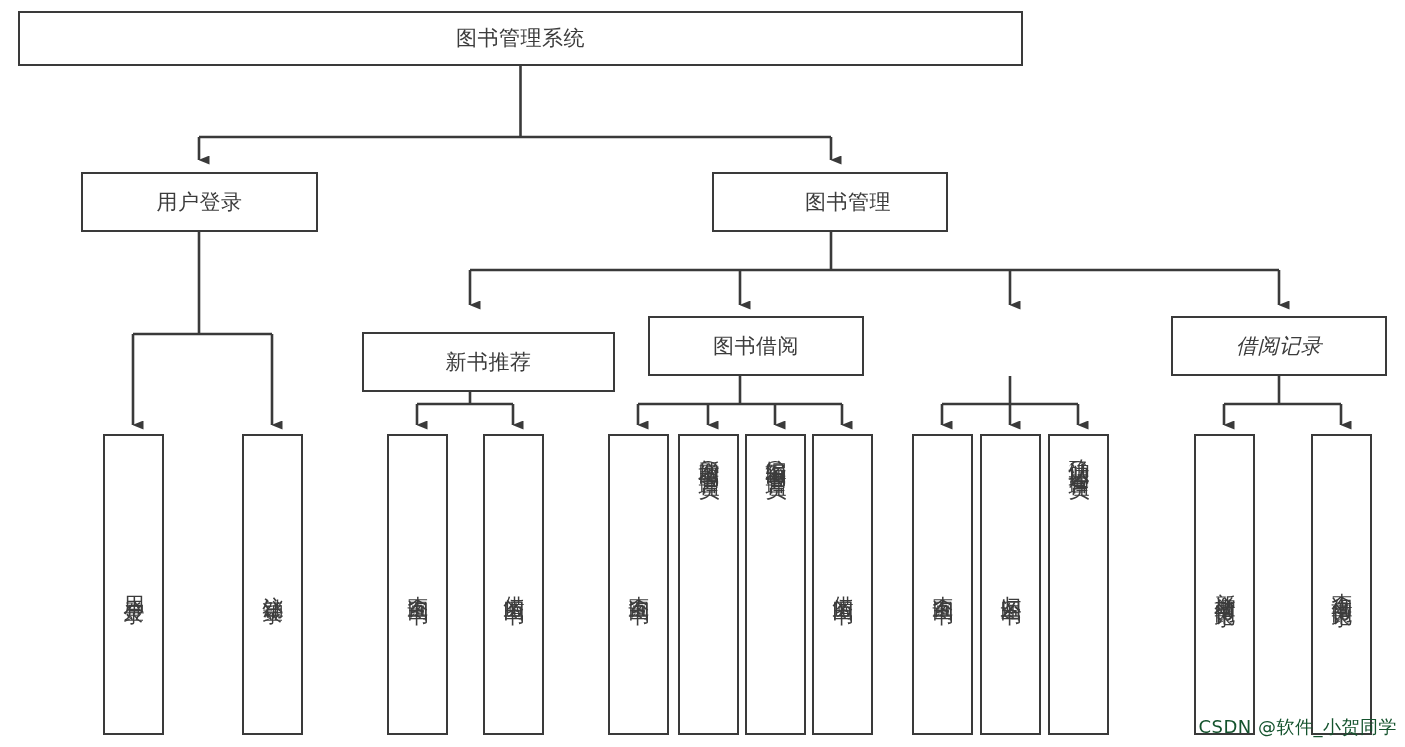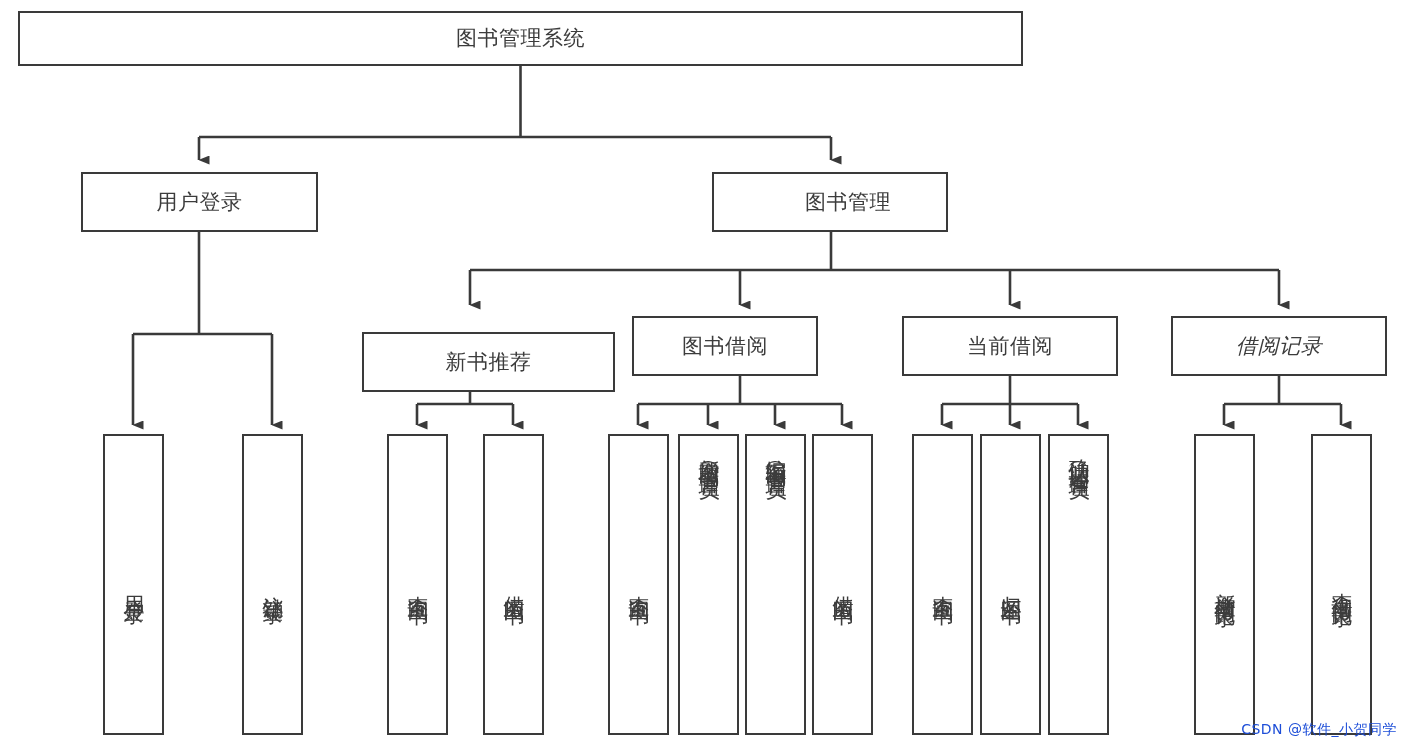--- a/index.html
+++ b/index.html
@@ -55,22 +55,22 @@
     font-size: 21px;
   }
   .node.vertical.centered {
     align-items: center;
     padding-top: 0;
   }
   .watermark {
     position: absolute;
     right: 8px;
     bottom: 8px;
-    color: #1d4ed8;
-    font-size: 14px;
+    color: #14532d;
+    font-size: 18px;
     letter-spacing: 0.5px;
     z-index: 5;
     white-space: nowrap;
   }
 </style>
 </head>
 <body>
 
 <div id="stage">
 
@@ -131,25 +131,22 @@
   <div class="node" style="left:81px; top:172px; width:237px; height:60px;">
     <span class="node-label">用户登录</span>
   </div>
   <div class="node" style="left:712px; top:172px; width:236px; height:60px;padding-left:36px;">
     <span class="node-label">图书管理</span>
   </div>
 
   <div class="node" style="left:362px; top:332px; width:253px; height:60px;align-items:center;">
     <span class="node-label">新书推荐</span>
   </div>
-  <div class="node" style="left:632px; top:316px; width:186px; height:60px;">
+  <div class="node" style="left:648px; top:316px; width:216px; height:60px;">
     <span class="node-label">图书借阅</span>
-  </div>
-  <div class="node" style="left:902px; top:316px; width:216px; height:60px;">
-    <span class="node-label">当前借阅</span>
   </div>
   <div class="node" style="left:1171px; top:316px; width:216px; height:60px;font-style:italic;">
     <span class="node-label">借阅记录</span>
   </div>
 
   <div class="node vertical centered" style="left:103px; top:434px; width:61px; height:301px;">
     <span class="node-label">用户登录</span>
   </div>
   <div class="node vertical centered" style="left:242px; top:434px; width:61px; height:301px;">
     <span class="node-label">注销登录</span>

